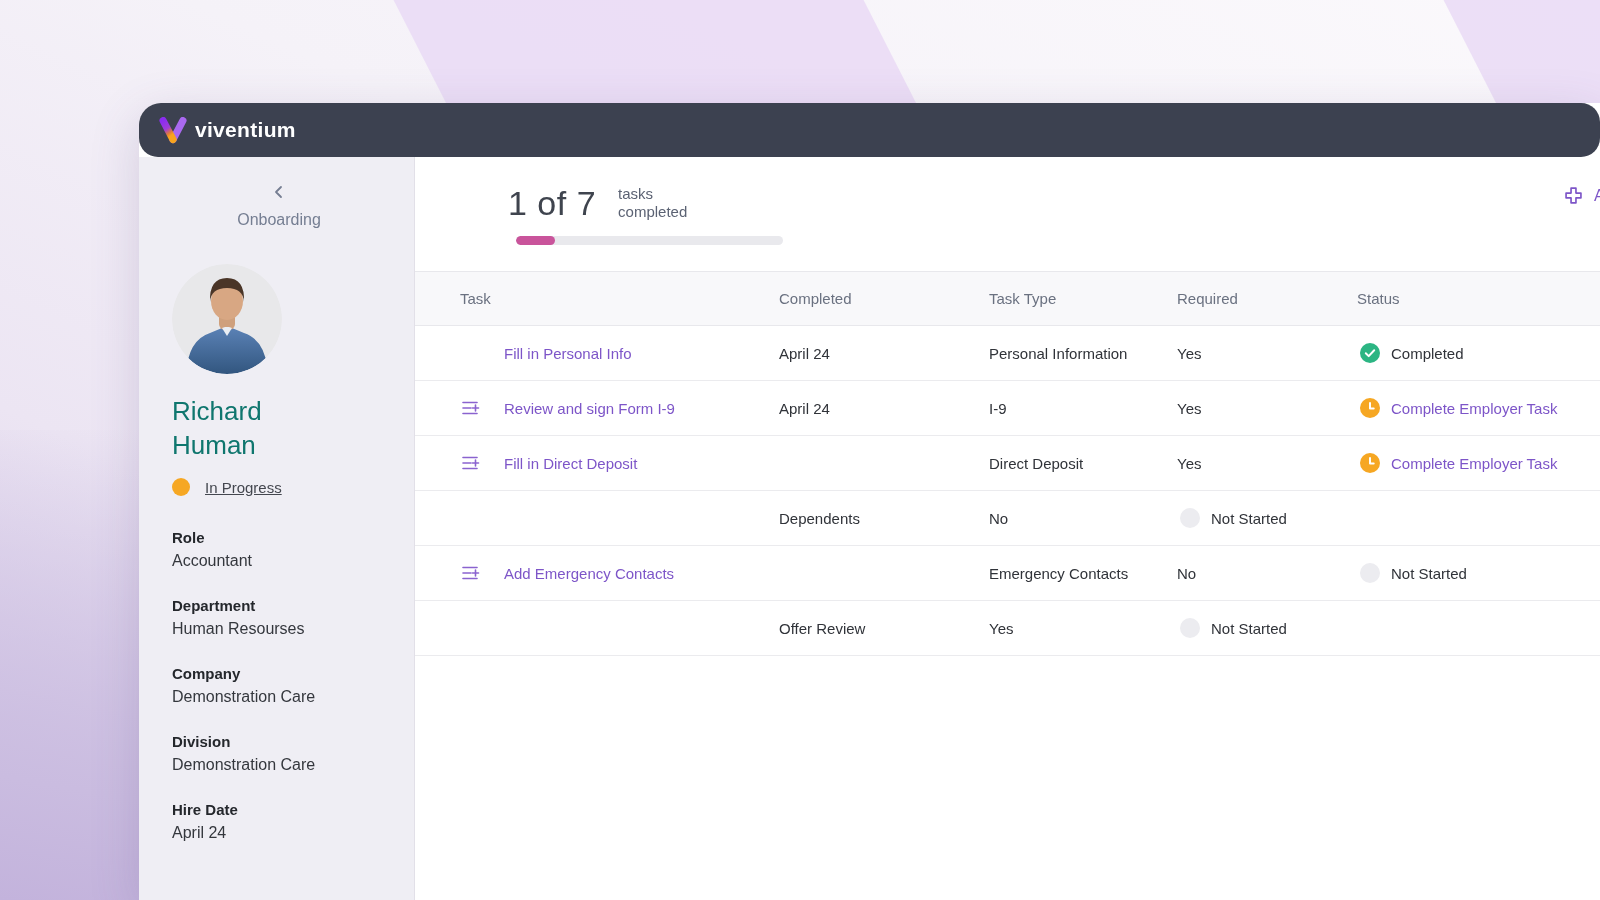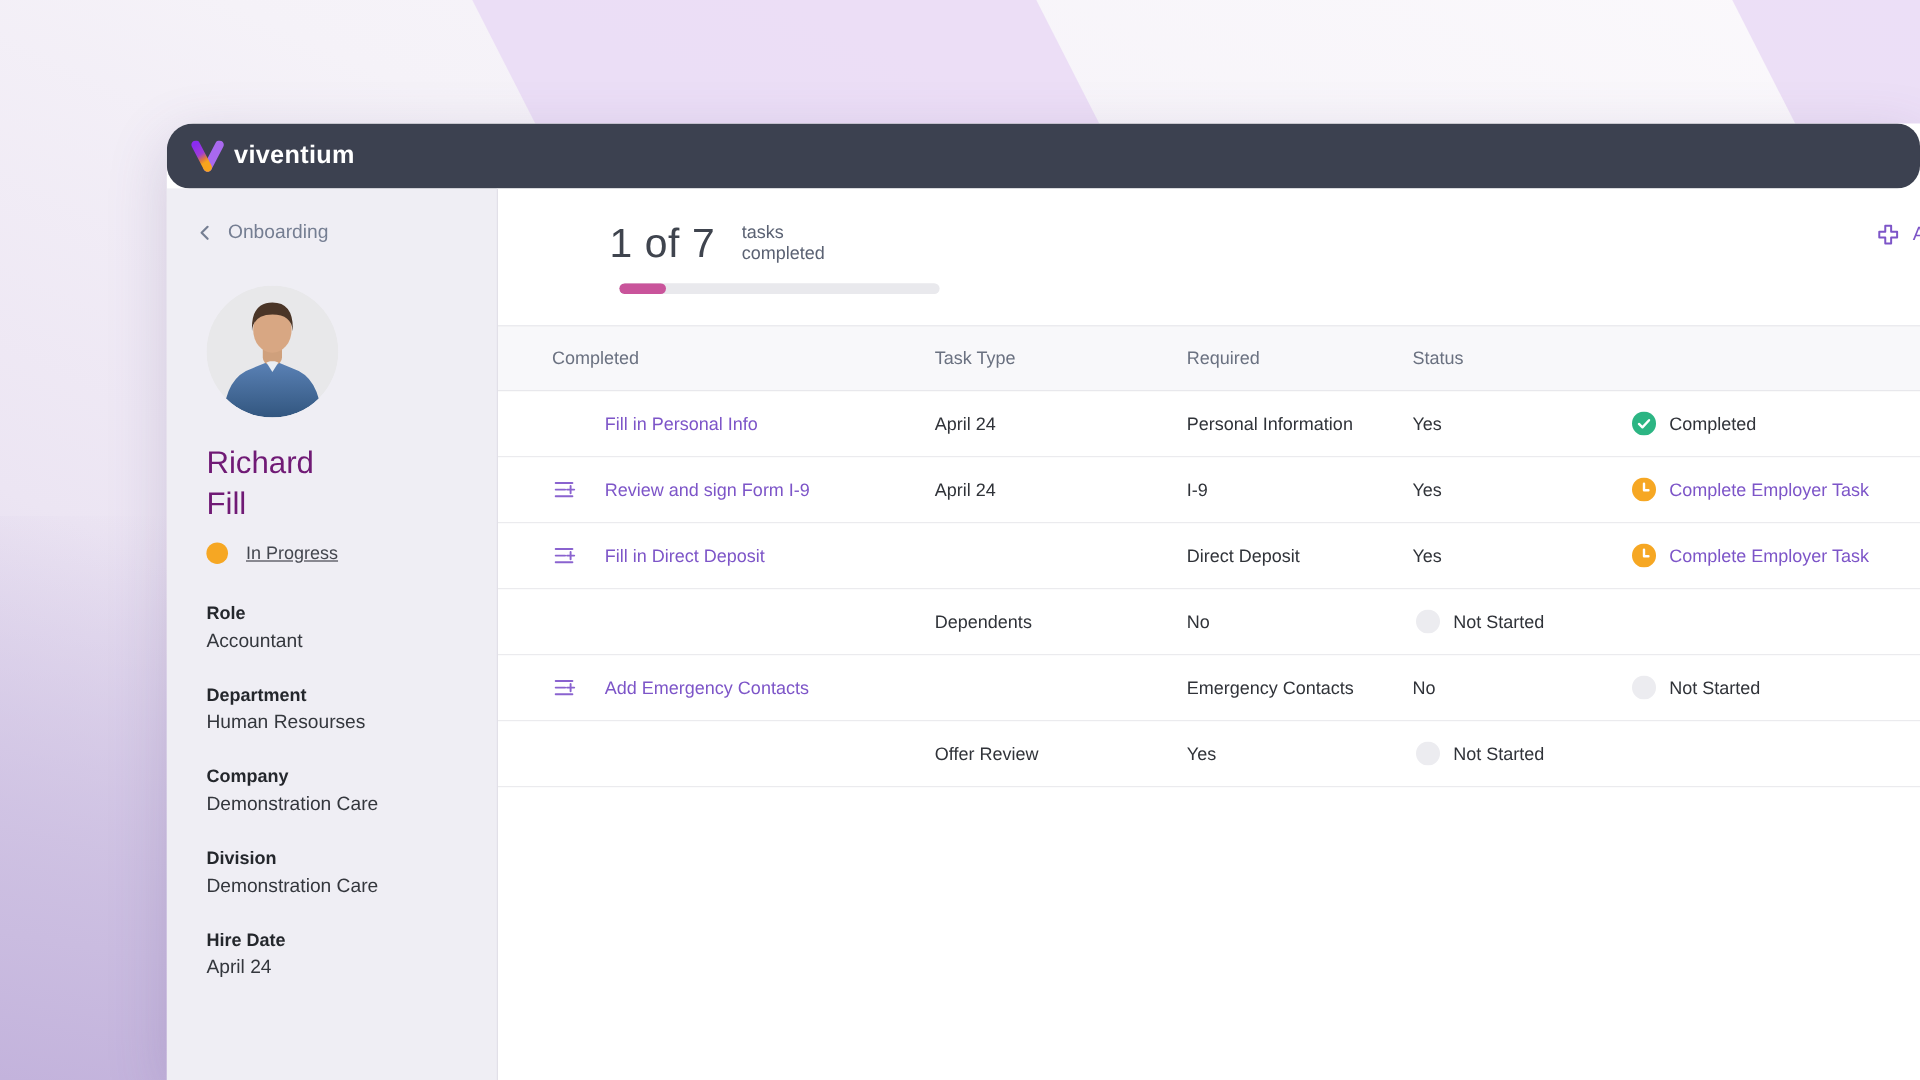--- a/index.html
+++ b/index.html
@@ -24,24 +24,24 @@
 
   
   .topbar{ height:54px; background:#3c4150; display:flex; align-items:center; padding-left:19px;border-radius:19px; }
   .logo{ display:flex; align-items:center; gap:7px; }
   .logo-text{ color:#ffffff; font-size:21px; font-weight:700; letter-spacing:.3px; }
 
   .content{ display:flex; height:743px; }
 
   
   .sidebar{ width:276px; background:#efeef4; border-right:1px solid #e2e0e8; padding:28px 20px 0 33px; flex-shrink:0; }
-  .back{ display:flex; align-items:center; gap:12px; color:#757e92; font-size:16px; cursor:pointer; margin-left:-8px; }
+  .back{ display:flex; align-items:center; gap:12px; color:#757e92; font-size:16px; cursor:pointer; margin-left:-8px;flex-direction:column; }
   .avatar-wrap{ margin-top:35px; }
   .avatar{ width:110px; height:110px; border-radius:50%; display:block; }
-  .profile-name{ margin-top:20px; font-size:26px; line-height:34px; color:#701a75; }
+  .profile-name{ margin-top:20px; font-size:26px; line-height:34px; color:#0f766e; }
   .status-row{ margin-top:16px; display:flex; align-items:center; gap:15px; }
   .status-dot{ width:18px; height:18px; border-radius:50%; background:#f6a723; }
   .status-row span{ font-size:15px; color:#44474f;text-decoration:underline; }
   .fields{ margin-top:30px; }
   .field{ margin-bottom:22px; }
   .field .lbl{ font-size:15px; font-weight:700; color:#24272c; line-height:23px; }
   .field .val{ font-size:16px; color:#34373d; line-height:23px; }
 
   
   .main{ flex:1; background:#fff; position:relative; }
@@ -128,21 +128,21 @@
             <rect x="47" y="48" width="16" height="18" rx="6" fill="#cfa07c"></rect>
             <ellipse cx="55" cy="37" rx="16" ry="19" fill="#d8a783"></ellipse>
             <path d="M38 38 Q37 14 55 14 Q73 14 72 38 Q71 24 55 24 Q39 24 38 38 Z" fill="#4a3527"></path>
             <path d="M50 64 L55 72 L60 64 L57 63 L53 63 Z" fill="#e9eef4"></path>
           </g>
         </svg>
       </div>
 
       <div class="profile-name">
         <div>Richard</div>
-        <div>Fill</div>
+        <div>Human</div>
       </div>
 
       <div class="status-row">
         <div class="status-dot"></div>
         <span>In Progress</span>
       </div>
 
       <div class="fields">
         <div class="field">
           <div class="lbl">Role</div>
@@ -184,20 +184,21 @@
 
       <button class="add-btn">
         <svg width="21" height="21" viewBox="0 0 24 24">
           <path d="M9.2 3.5h5.6v5.7h5.7v5.6h-5.7v5.7H9.2v-5.7H3.5V9.2h5.7z" fill="none" stroke="#7d55c8" stroke-width="1.9" stroke-linejoin="round"></path>
         </svg>
         <span>Add Task</span>
       </button>
 
       <div class="table">
         <div class="thead">
+          <div class="cell">Task</div>
           <div class="cell">Completed</div>
           <div class="cell">Task Type</div>
           <div class="cell">Required</div>
           <div class="cell">Status</div>
         </div>
         <div>
             <div class="trow no-icon" data-kind="completed">
     <div class="cell c-task">
       <span class="task-icon">
         <svg width="18" height="16" viewBox="0 0 18 16">

